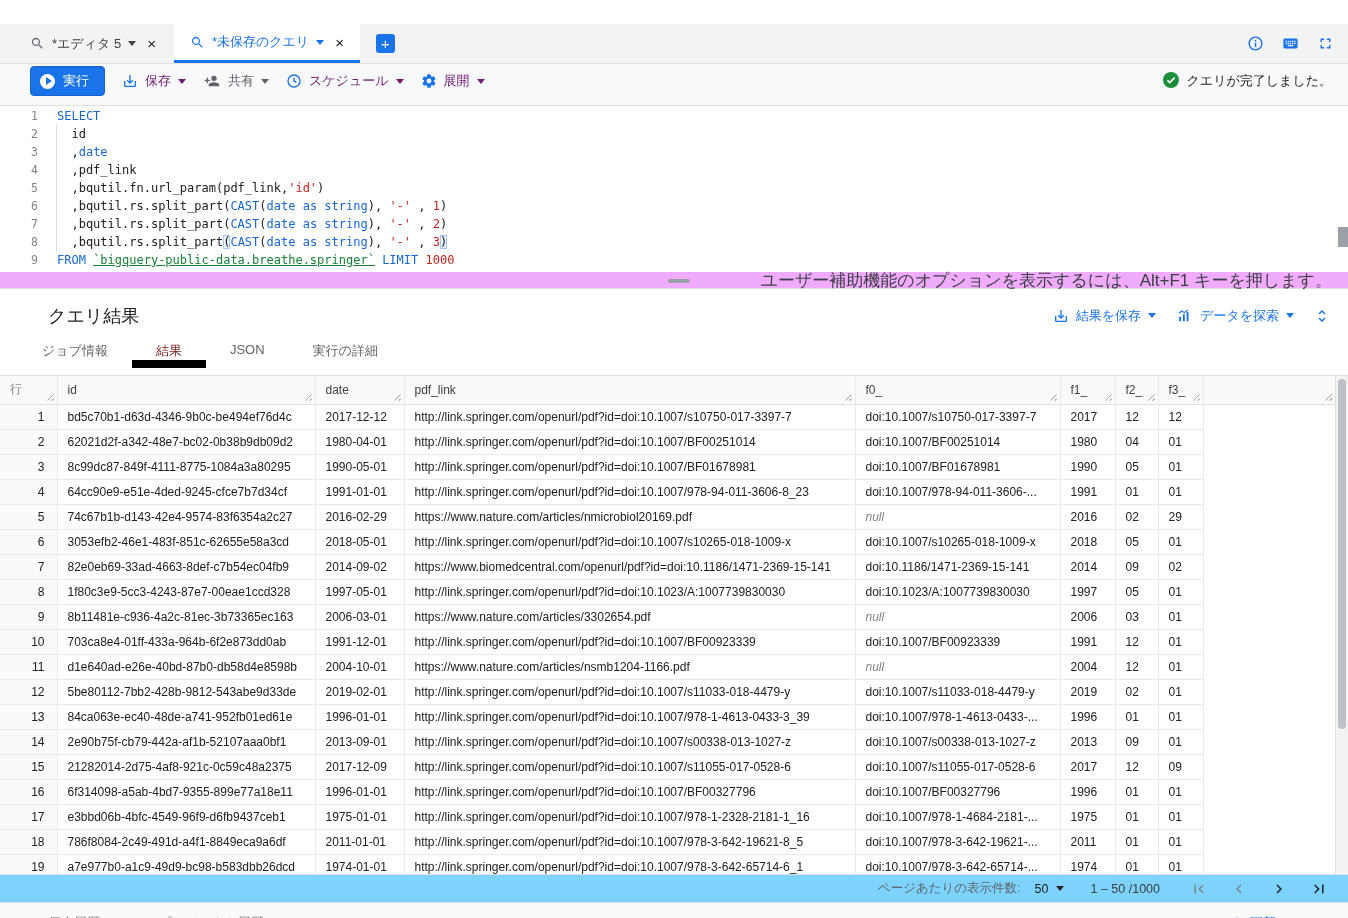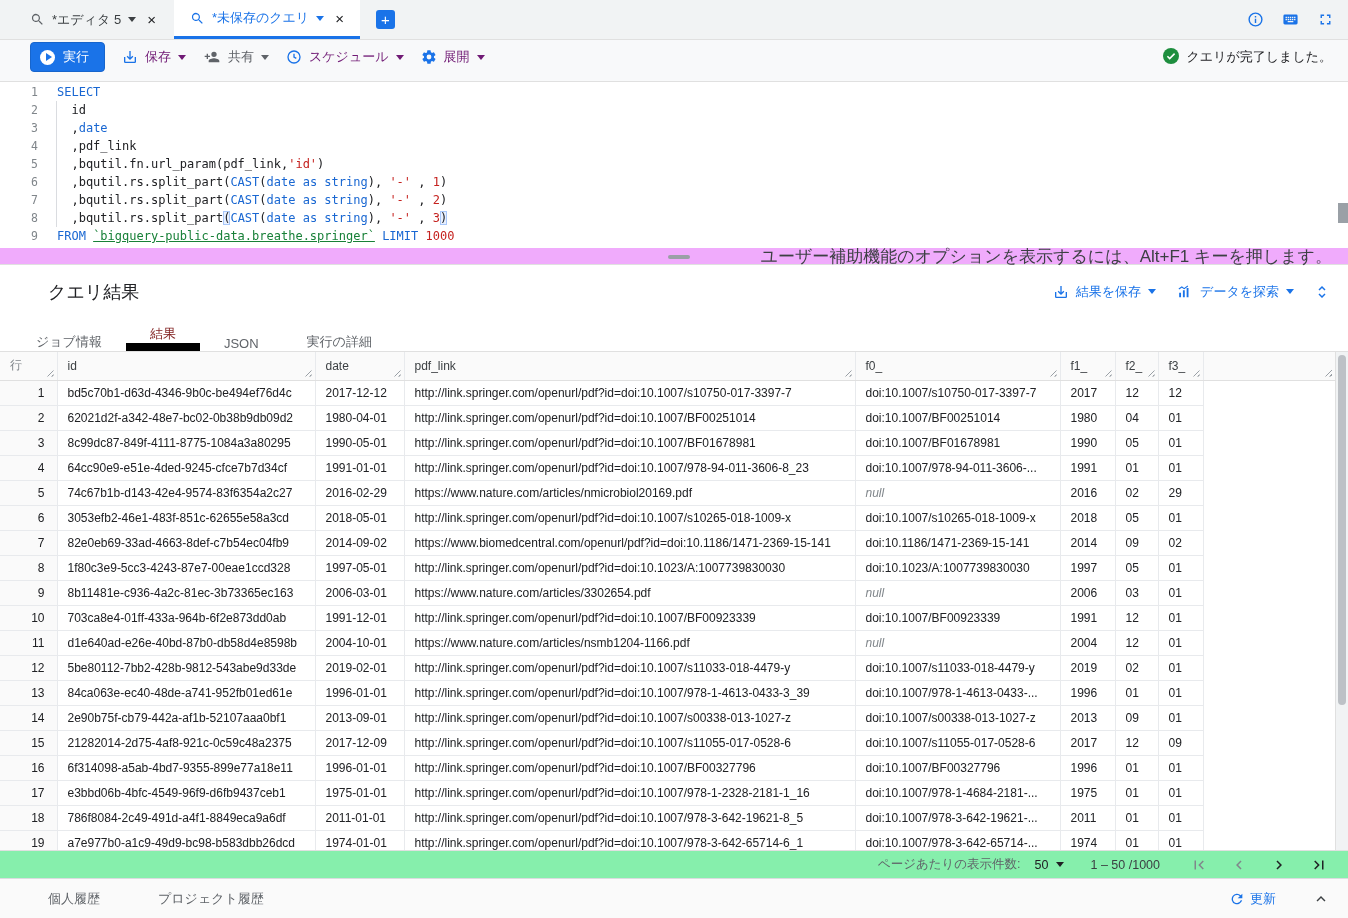--- a/index.html
+++ b/index.html
@@ -4,21 +4,21 @@
 <style>
   * { box-sizing: border-box; margin: 0; padding: 0; }
   html,body { background:#e8e8e8; }
   .app {
     width:1348px; height:918px; position:relative; overflow:hidden;
     background:#fff; font-family:"Liberation Sans", sans-serif;
     font-size:13px; color:#202124; margin:0 auto;
   }
   svg { display:block; }
   
-  .tabbar { height:40px; background:#f1f3f4; display:flex; align-items:stretch; border-bottom:1px solid #e0e0e0; }
+  .tabbar { height:40px; background:#f1f3f4; display:flex; align-items:stretch; border-bottom:1px solid #e0e0e0;margin-top:24px; }
   .tab { display:flex; align-items:center; gap:7px; padding:0 12px; cursor:pointer; }
   .tab.inactive { color:#3c4043; margin-left:18px; }
   .tab.active { background:#fff; color:#1a73e8; border-bottom:3px solid #1a73e8; margin-left:6px; padding:0 16px; }
   .tab-close { font-size:15px; color:#202124; margin-left:4px; line-height:1; }
   .caret { width:0; height:0; border-left:4px solid transparent; border-right:4px solid transparent; border-top:5px solid currentColor; display:inline-block; }
   .add-btn { width:19px; height:19px; background:#1a73e8; color:#fff; border-radius:3px; display:flex; align-items:center; justify-content:center; font-size:15px; margin-left:16px; align-self:center; cursor:pointer; }
   .topbar-right { margin-left:auto; display:flex; gap:17px; align-items:center; padding-right:14px; }
   .topbar-right > span { cursor:pointer; }
   
   .toolbar { height:42px; background:#f8f9fa; display:flex; align-items:center; border-bottom:1px solid #e0e0e0; padding:0 16px 7px 30px; gap:17px; }
@@ -43,40 +43,40 @@
   .editor-scroll-thumb { position:absolute; right:0; top:121px; width:10px; height:20px; background:#9aa0a6; cursor:pointer; }
   
   .a11y { height:17px; background:#f0abfc; display:flex; align-items:center; justify-content:flex-end; padding-right:16px; font-size:17px; color:#3c4043; position:relative; border-bottom:1px solid #e0e0e0; }
   .drag-dash { position:absolute; left:668px; top:7px; width:22px; height:4px; border-radius:2px; background:#9aa0a6; cursor:row-resize; }
   
   .res-header { height:53px; display:flex; align-items:center; padding:0 18px 0 48px; background:#fff; }
   .res-title { font-size:18px; color:#202124; }
   .res-actions { margin-left:auto; display:flex; align-items:center; gap:20px; color:#1a73e8; }
   .res-action { display:flex; align-items:center; gap:7px; cursor:pointer; }
   
-  .res-tabs { height:34px; display:flex; align-items:flex-end; border-bottom:1px solid #e0e0e0; padding-left:12px; background:#fff; }
+  .res-tabs { height:34px; display:flex; align-items:flex-start; border-bottom:1px solid #e0e0e0; padding-left:18px; background:#fff; }
   .rtab { display:flex; align-items:center; padding:0 24px; color:#5f6368; cursor:pointer; }
   .rtab.active { color:#7f1d1d; border-bottom:8px solid #000000; }
   
   .table-area { height:498px; position:relative; overflow:hidden; background:#fff; }
   table { border-collapse:collapse; table-layout:fixed; width:1335px; font-size:12px; }
   th { height:28px; background:#fafafa; border-bottom:1px solid #e0e0e0; border-right:1px solid #e8eaed; text-align:left; padding:0 10px; font-weight:normal; color:#3c4043; position:relative; }
   th.col-rownum { color:#80868b; }
   th.col-filler { border-right:none; }
   td { height:25px; border-bottom:1px solid #e8eaed; border-right:1px solid #e8eaed; padding:0 10px; white-space:nowrap; overflow:hidden; color:#202124; }
   td.rownum { background:#fafafa; text-align:right; padding-right:12px; }
   td.filler { border-bottom:none; border-right:none; background:#fff; }
   .nullv { font-style:italic; color:#80868b; }
   .resize-handle { position:absolute; right:3px; bottom:3px; width:8px; height:8px; cursor:col-resize;
     background:repeating-linear-gradient(135deg,#9aa0a6 0,#9aa0a6 1px,transparent 1px,transparent 3px);
     clip-path:polygon(100% 0,100% 100%,0 100%); }
   .v-scrollbar { position:absolute; right:0; top:0; bottom:0; width:13px; background:#f1f3f4; border-left:1px solid #e0e0e0; cursor:pointer; }
   .v-thumb { position:absolute; left:2px; right:2px; top:3px; height:350px; background:#bdc1c6; border-radius:5px; }
   
-  .pagination { height:28px; display:flex; align-items:center; justify-content:flex-end; border-top:1px solid #e0e0e0; padding-right:20px; font-size:12.5px; color:#5f6368; background:#86efac; gap:0; }
+  .pagination { height:28px; display:flex; align-items:center; justify-content:flex-end; border-top:1px solid #e0e0e0; padding-right:20px; font-size:12.5px; color:#5f6368; background:#7dd3fc; gap:0; }
   .pp-select { display:flex; align-items:center; gap:8px; color:#202124; margin:0 26px 0 14px; cursor:pointer; }
   .pg-range { color:#3c4043; margin-right:30px; }
   .pg-nav { display:flex; align-items:center; gap:22px; }
   .pg-btn { cursor:pointer; }
   
   .bottombar { height:40px; background:#fafafa; border-top:1px solid #dadce0; display:flex; align-items:center; padding:0 18px 0 48px; font-size:13px; color:#5f6368; }
   .hist-tab { cursor:pointer; }
   .hist-tab + .hist-tab { margin-left:58px; }
   .bb-right { margin-left:auto; display:flex; align-items:center; gap:36px; }
   .refresh-btn { display:flex; align-items:center; gap:5px; color:#1a73e8; cursor:pointer; }

